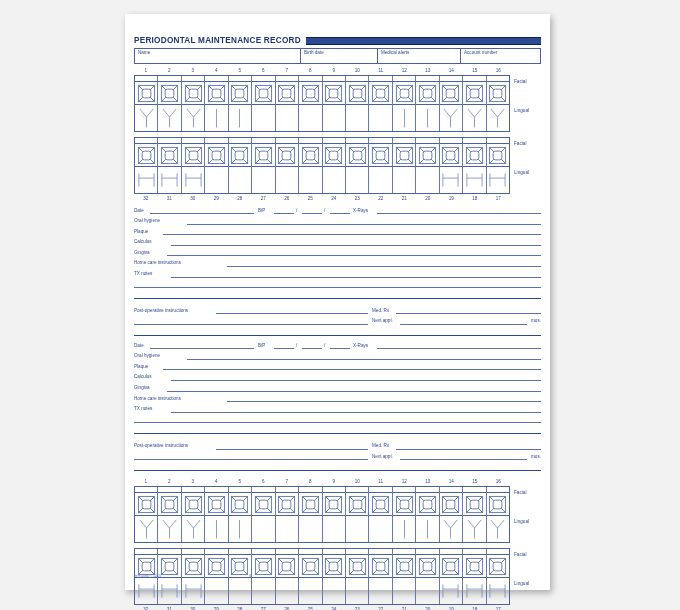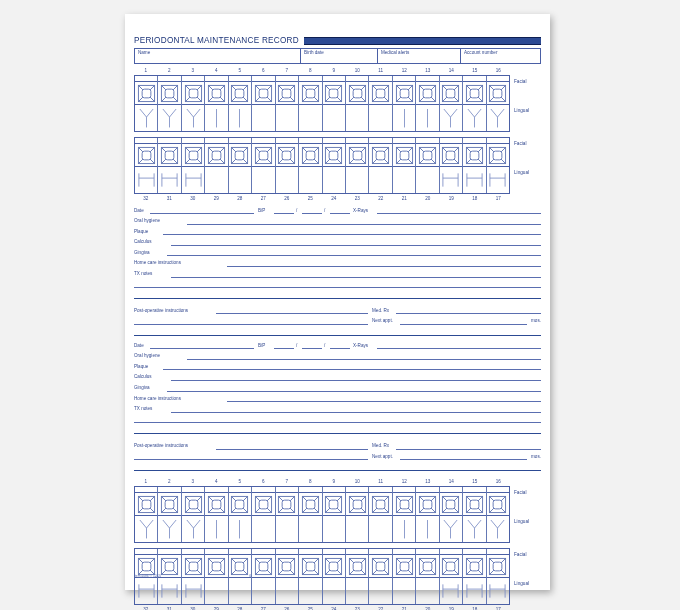--- a/index.html
+++ b/index.html
@@ -17,21 +17,21 @@
     box-shadow:2px 3px 7px rgba(0,0,0,0.30);
   }
   .inner{
     position:absolute;
     left:9px; top:22px; right:9px;
   }
 
   
   .title-row{display:flex;align-items:center;gap:5px;}
   .title-text{
-    color:#1c3478;font-weight:normal;font-size:8.2px;
+    color:#1c3478;font-weight:bold;font-size:8.2px;
     letter-spacing:0.25px;white-space:nowrap;
   }
   .title-bar{
     flex:1;height:6px;background:#2c4a93;
     border-top:1px solid #0e1f52;border-bottom:1px solid #0e1f52;
   }
 
   
   .hdr{
     display:flex;margin-top:3px;

